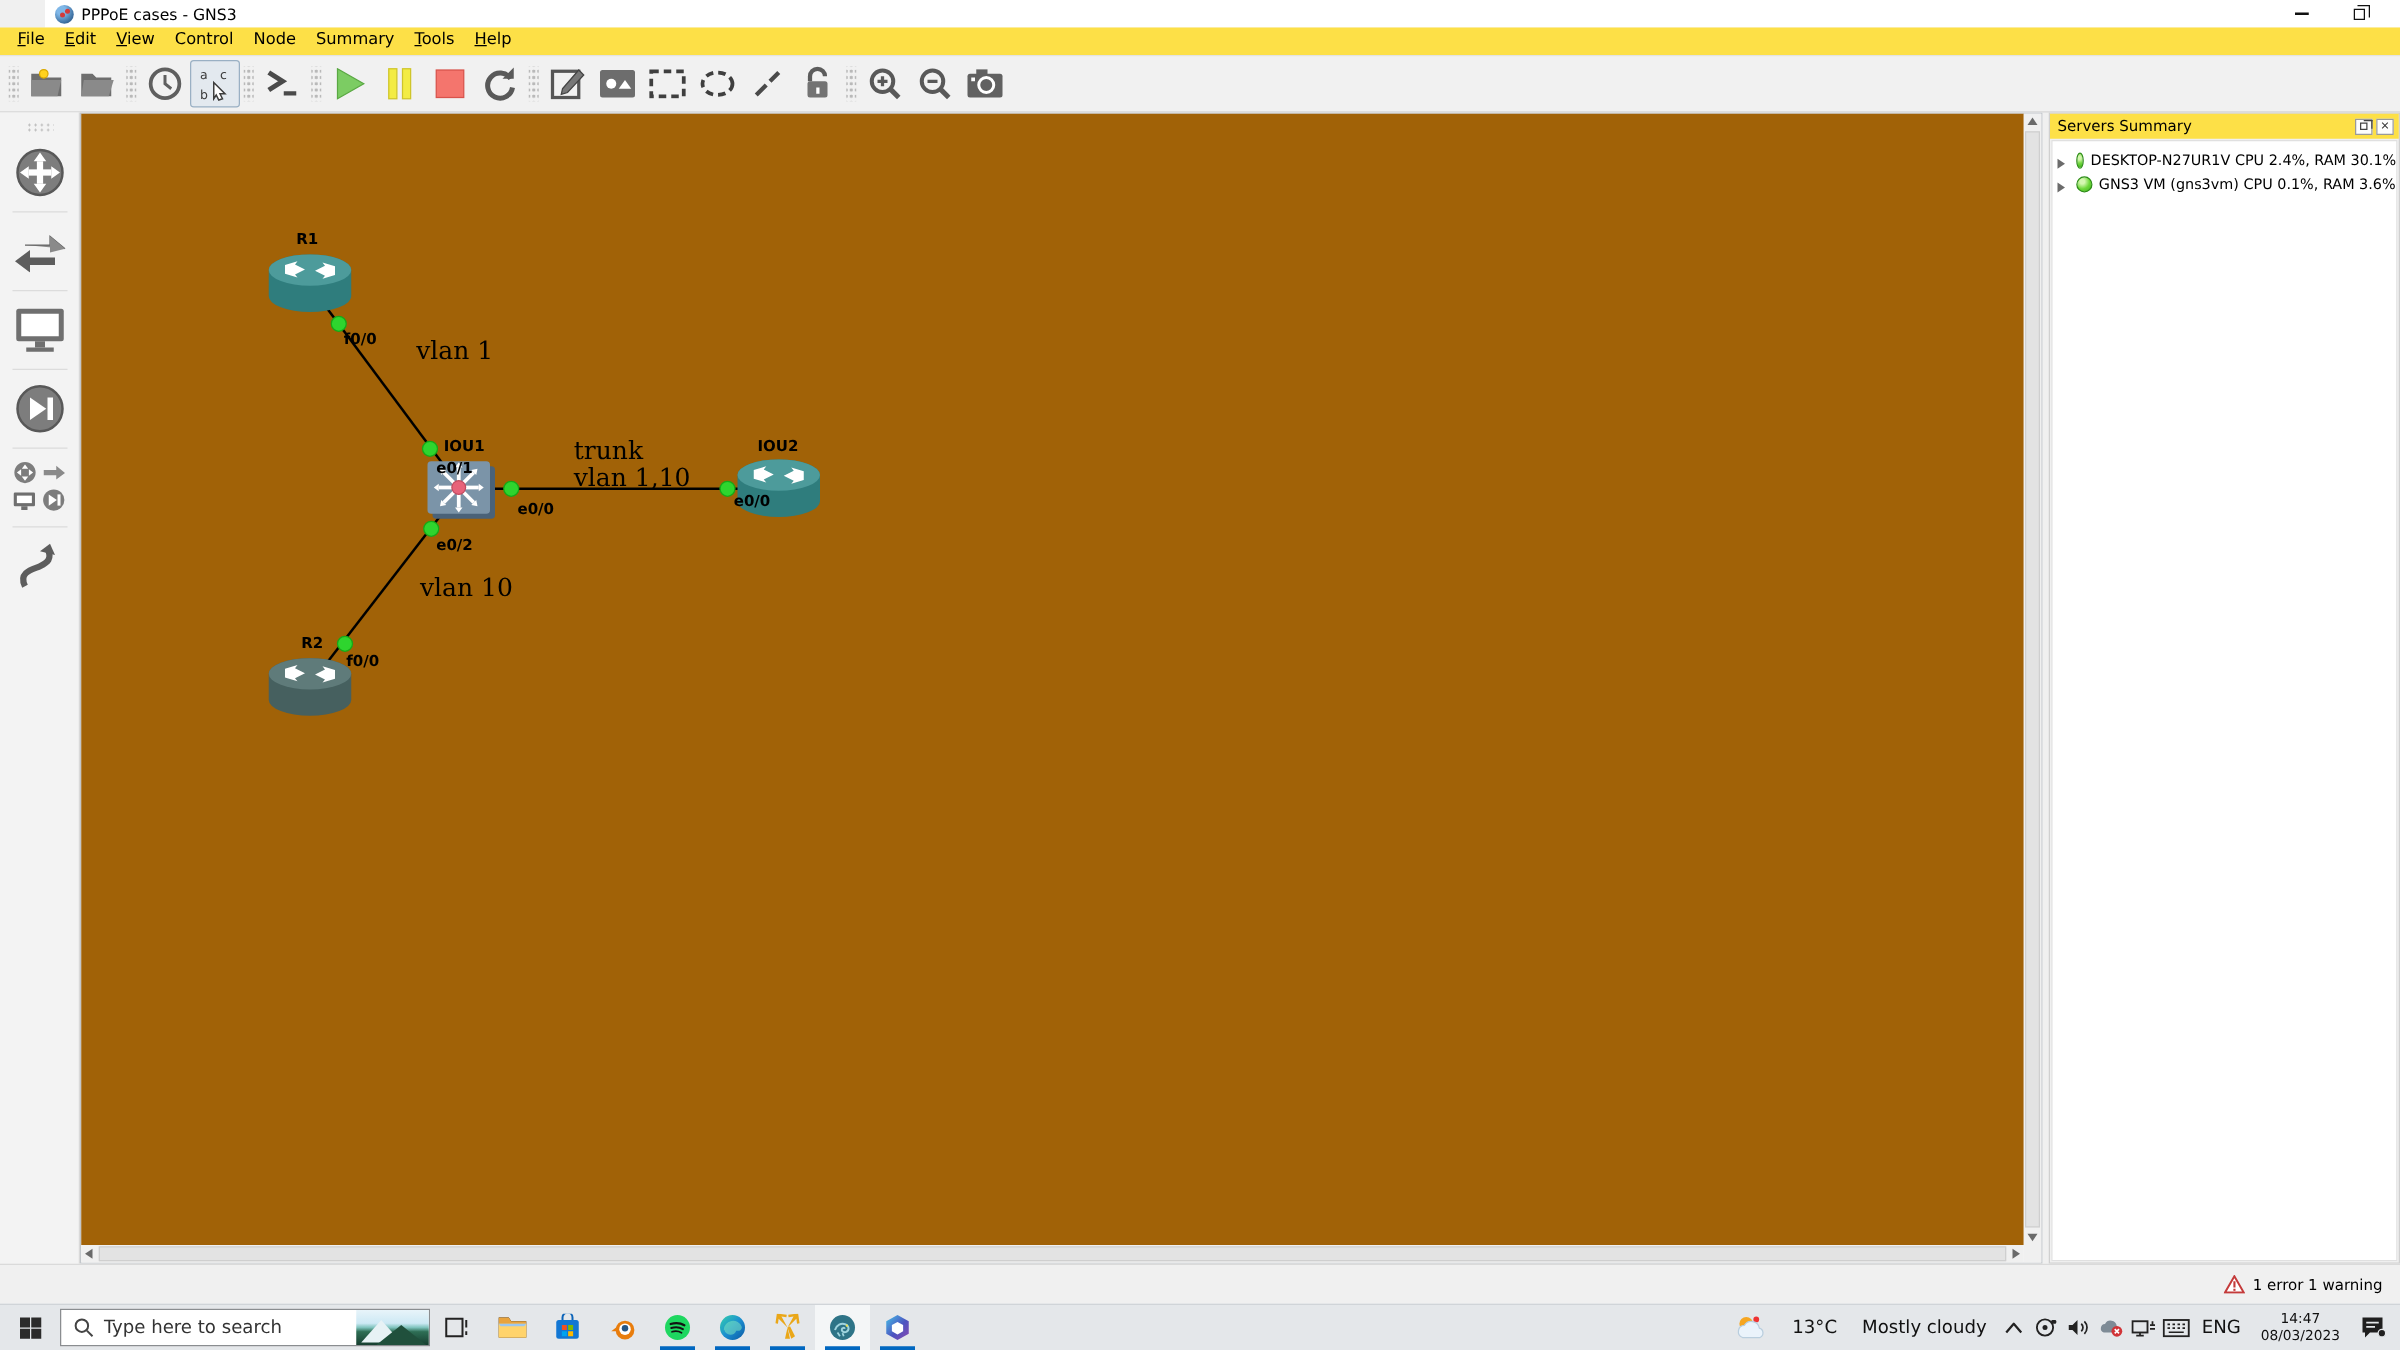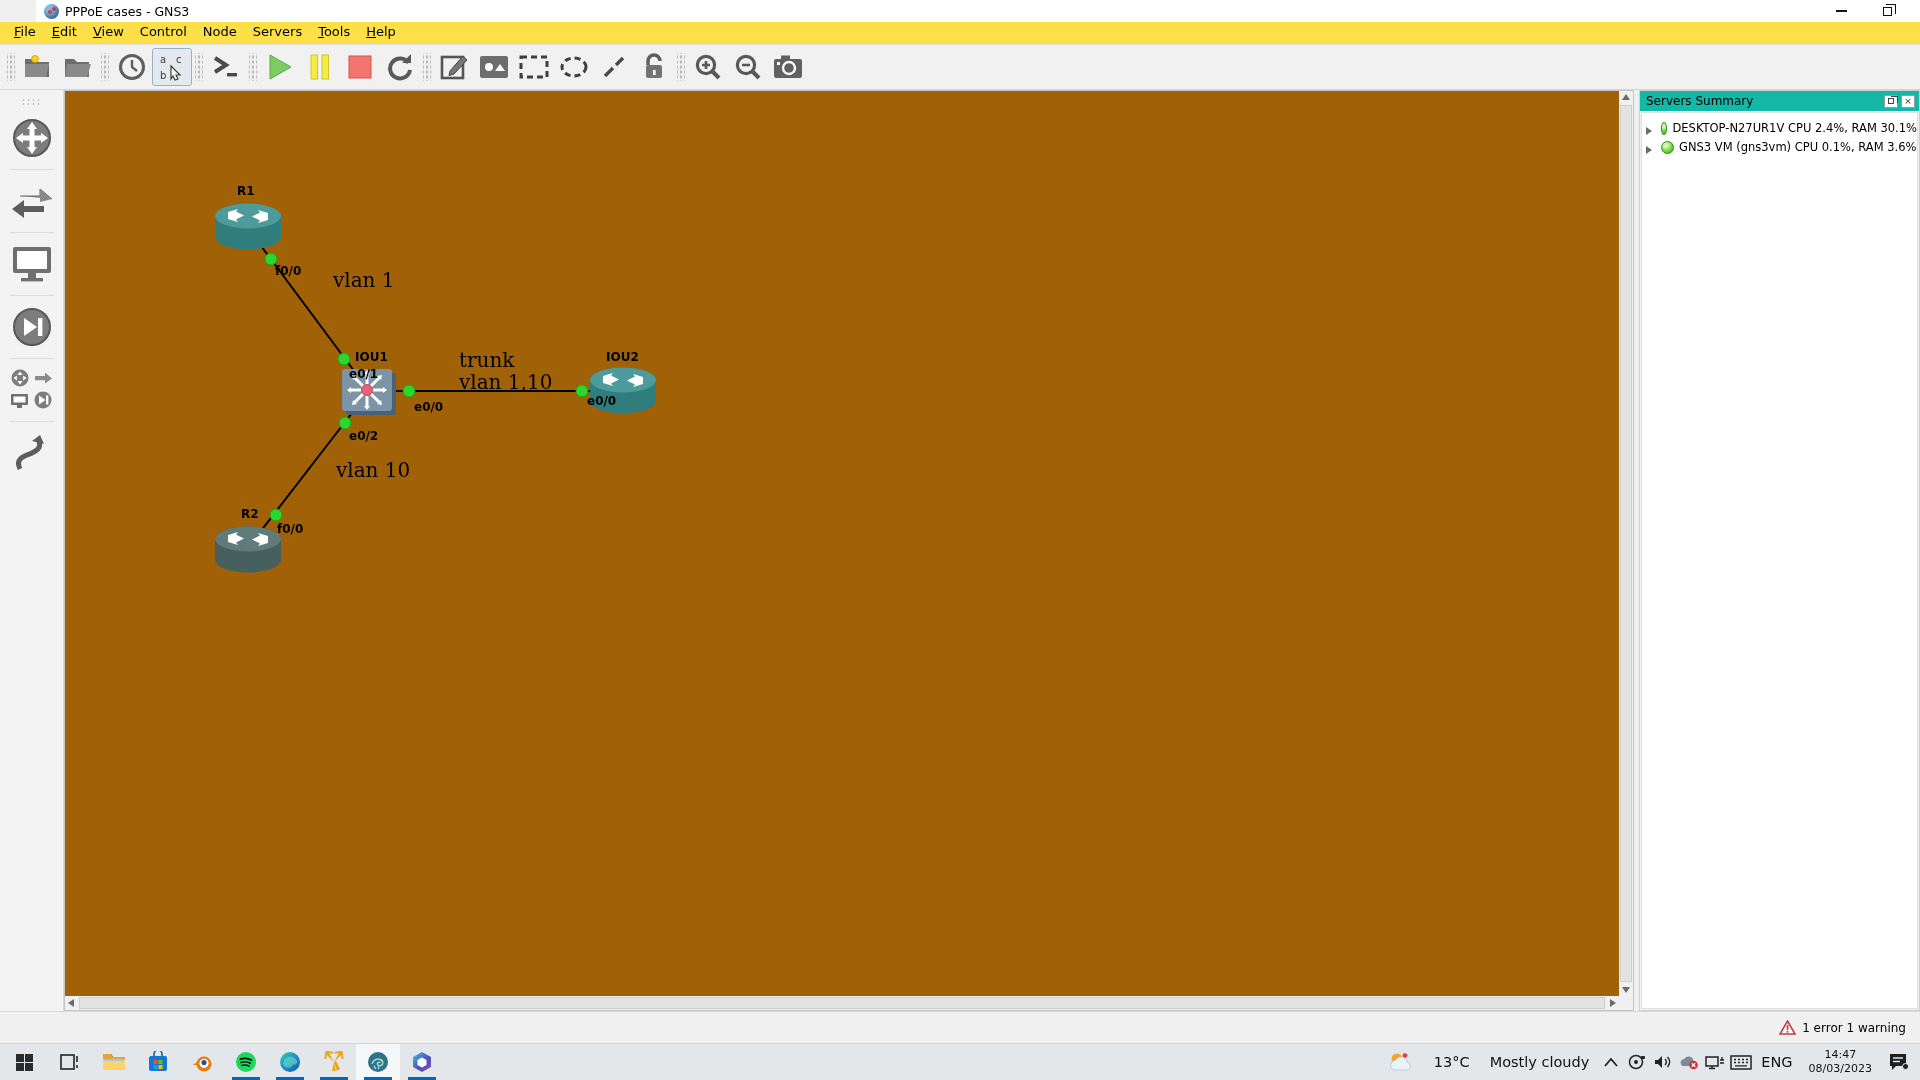--- a/index.html
+++ b/index.html
@@ -50,21 +50,21 @@
   .sa-left  { left:3px; top:3px;    border-right:6px solid #6a6a6a; border-left:none; }
   .sa-right { right:3px; top:3px;   border-left:6px solid #6a6a6a; border-right:none; }
 
   .node-label { font-family:"DejaVu Sans",sans-serif; font-size:12px; font-weight:bold; fill:#000; }
   .annot { font-family:"DejaVu Serif","Liberation Serif",serif; font-size:20px; fill:#000; }
   .link-line { stroke:#000; stroke-width:2; }
   .port-dot { fill:#2ed52e; stroke:#17a817; stroke-width:1; }
 
   
   .dock { position:absolute; left:1639px; top:90px; width:281px; height:921px; background:#f0f0f0; border:1px solid #d0d0d0; }
-  .dock-header { height:20px; display:flex; align-items:center; padding:0 4px 0 6px; font-size:12px; color:#000; background:#14b8a6; }
+  .dock-header { height:20px; display:flex; align-items:center; padding:0 4px 0 6px; font-size:12px; color:#000; background:#fde047; }
   .dock-btns { margin-left:auto; display:flex; gap:3px; }
   .dock-btn { width:14px; height:13px; border:1px solid #9a9a9a; background:#fdfdfd; display:flex; align-items:center; justify-content:center; font-size:9px; color:#333; }
   .float-glyph { width:6px; height:6px; border:1px solid #444; position:relative; background:#fff; }
   .float-glyph::before { content:""; position:absolute; left:1.5px; top:-3px; width:6px; height:6px; border:1px solid #444; border-left:none; border-bottom:none; }
   .dock-body { position:absolute; left:1px; top:21px; right:1px; bottom:1px; background:#ffffff; border:1px solid #e0e0e0; padding-top:3px; }
   .server-row { display:flex; align-items:flex-end; height:19px; padding-left:4px; font-size:11.5px; color:#000; white-space:nowrap; }
   .tree-arrow { width:0; height:0; border:4px solid transparent; border-left:6px solid #6b6b6b; margin-right:5px; }
   .led { width:13px; height:13px; border-radius:50%; margin-right:5px;
     background:radial-gradient(circle at 35% 30%, #d5f7b0 0 18%, #6fd83a 55%, #3fae21 100%); border:1px solid #2c8c16; }
 
@@ -111,21 +111,21 @@
       </div>
   </div>
 </div>
 
 <div class="menubar">
   <span class="menu-item u">File</span>
   <span class="menu-item u">Edit</span>
   <span class="menu-item u">View</span>
   <span class="menu-item">Control</span>
   <span class="menu-item">Node</span>
-  <span class="menu-item">Servers</span>
+  <span class="menu-item">Summary</span>
   <span class="menu-item u">Tools</span>
   <span class="menu-item u">Help</span>
 </div>
 
 <div class="toolbar">
   <div class="tb-sep"></div>
   <div class="tb-btn">
     <svg width="30" height="26" viewBox="0 0 30 26">
       <path d="M2 5 h9 l3 3 h12 v15 h-24 z" fill="#6e6e6e"></path>
         <path d="M2 10 h24 l-3 13 h-21 z" fill="#8a8a8a"></path>
@@ -432,20 +432,28 @@
 
 <div class="taskbar">
   <div class="tb-start">
     <div class="win-logo">
         <span></span>
         <span></span>
         <span></span>
         <span></span>
       </div>
   </div>
+  <div class="searchbox">
+    <svg width="16" height="16" viewBox="0 0 16 16" style="margin:0 8px 0 10px">
+      <circle cx="6.5" cy="6.5" r="5" fill="none" stroke="#444" stroke-width="1.6"></circle>
+      <line x1="10.5" y1="10.5" x2="15" y2="15" stroke="#444" stroke-width="1.6"></line>
+    </svg>
+    <input type="text" placeholder="Type here to search" style="">
+    <div class="search-art"></div>
+  </div>
   <div class="task-icon">
     <svg width="20" height="20" viewBox="0 0 20 20">
       <rect x="1" y="3" width="13" height="14" fill="none" stroke="#222" stroke-width="1.6"></rect>
       <line x1="17" y1="4" x2="17" y2="10" stroke="#222" stroke-width="1.6"></line>
       <line x1="17" y1="13" x2="17" y2="16" stroke="#222" stroke-width="1.6"></line>
     </svg>
   </div>
   <div class="task-icon">
     <svg width="24" height="20" viewBox="0 0 24 20">
       <path d="M1 2 h8 l2 3 h12 v13 h-22 z" fill="#f7b darken"></path>

